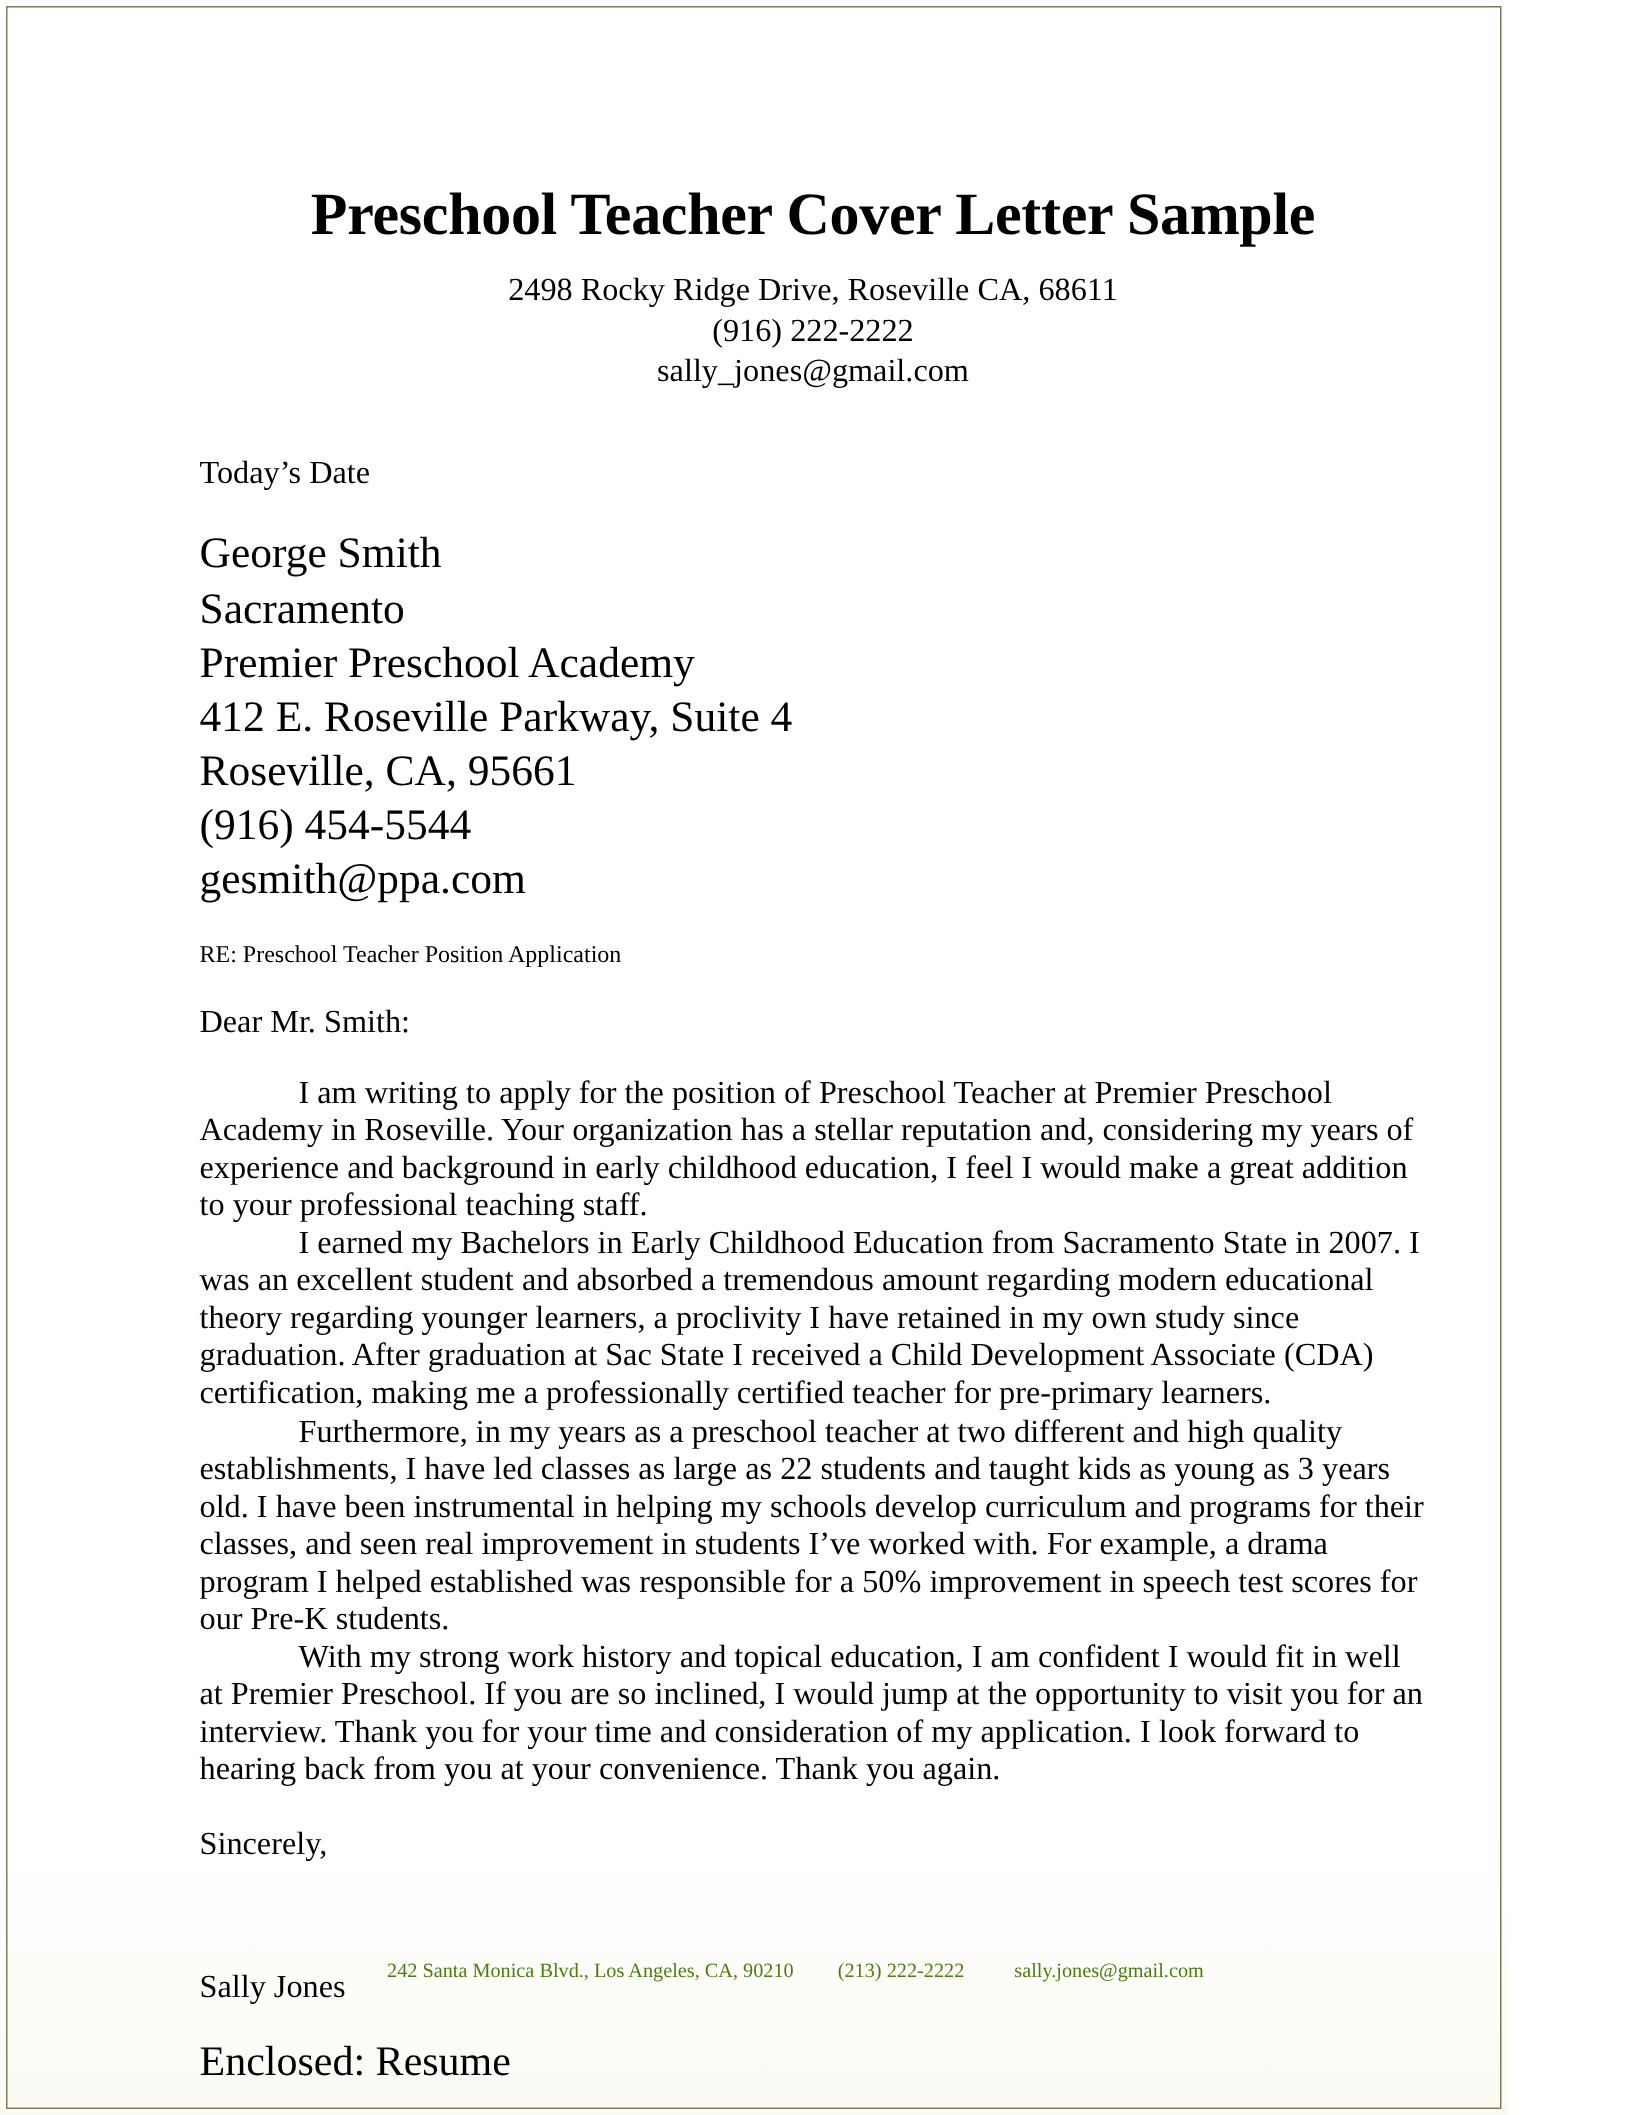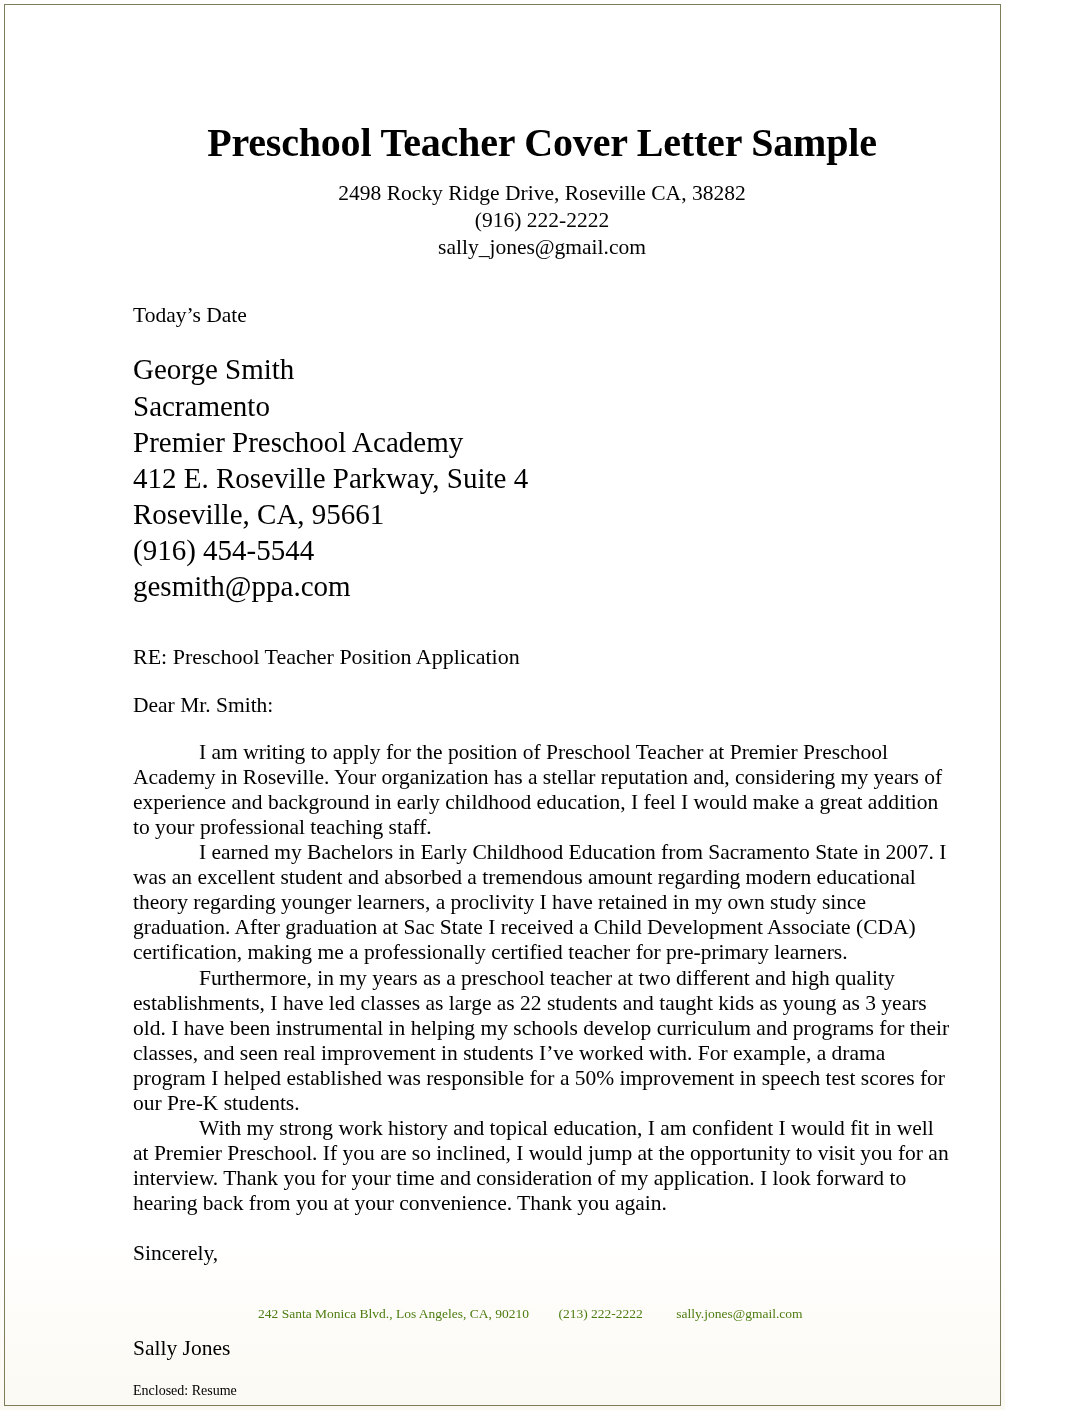--- a/index.html
+++ b/index.html
@@ -74,22 +74,22 @@
     line-height: 1.22;
   }
 
   .recipient-block {
     margin-top: 23px;
     font-size: 29px;
     line-height: 1.245;
   }
 
   .re-line {
-    margin-top: 40px;
-    font-size: 22px;
+    margin-top: 24px;
+    font-size: 16px;
   }
 
   .salutation {
     margin-top: 23px;
     font-size: 21.5px;
   }
 
   .body-copy {
     margin-top: 22px;
     font-size: 21.5px;
@@ -107,21 +107,21 @@
     font-size: 21.5px;
   }
 
   .signature-name {
     margin-top: 70px;
     font-size: 21.5px;
   }
 
   .enclosure {
     margin-top: 22px;
-    font-size: 14px;
+    font-size: 28px;
     font-family: Liberation Serif, serif;
   }
 
   
   .page-footer {
     position: absolute;
     left: 258px;
     top: 1306px;
     font-size: 13.5px;
     white-space: nowrap;
@@ -137,21 +137,21 @@
 <div class="page">
 
   <div class="page-wash"></div>
   <div class="page-border"></div>
 
   <div class="content">
 
     <h1 class="letter-title">Preschool Teacher Cover Letter Sample</h1>
 
     <div class="sender-block">
-      <div>2498 Rocky Ridge Drive, Roseville CA, 38282</div>
+      <div>2498 Rocky Ridge Drive, Roseville CA, 68611</div>
       <div>(916) 222-2222</div>
       <div>sally_jones@gmail.com</div>
     </div>
 
     <div class="date-line">Today’s Date</div>
 
     <div class="recipient-block">
       <div>George Smith</div>
       <div>Sacramento</div>
       <div>Premier Preschool Academy</div>

